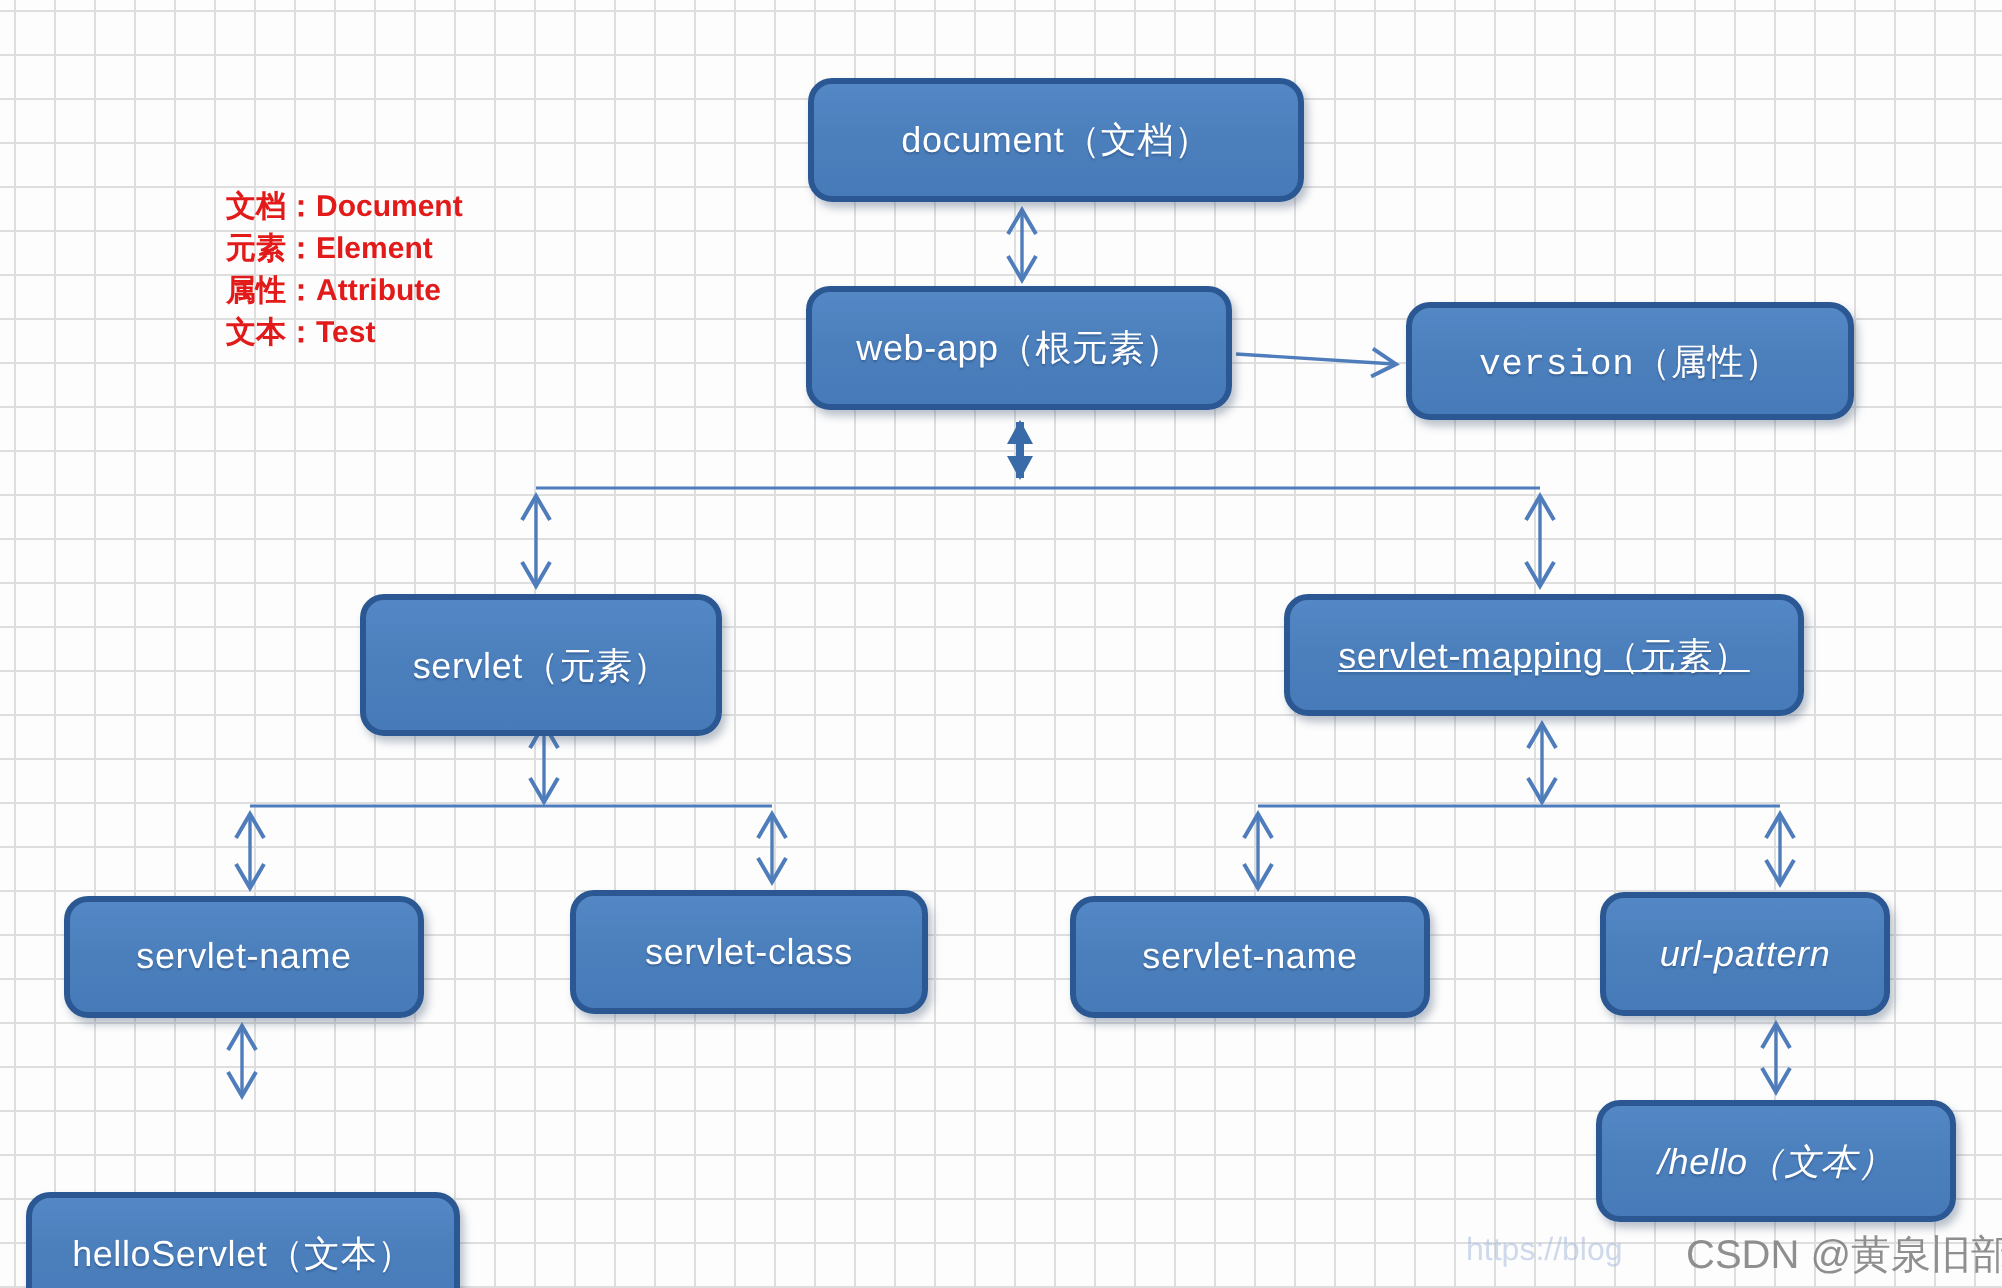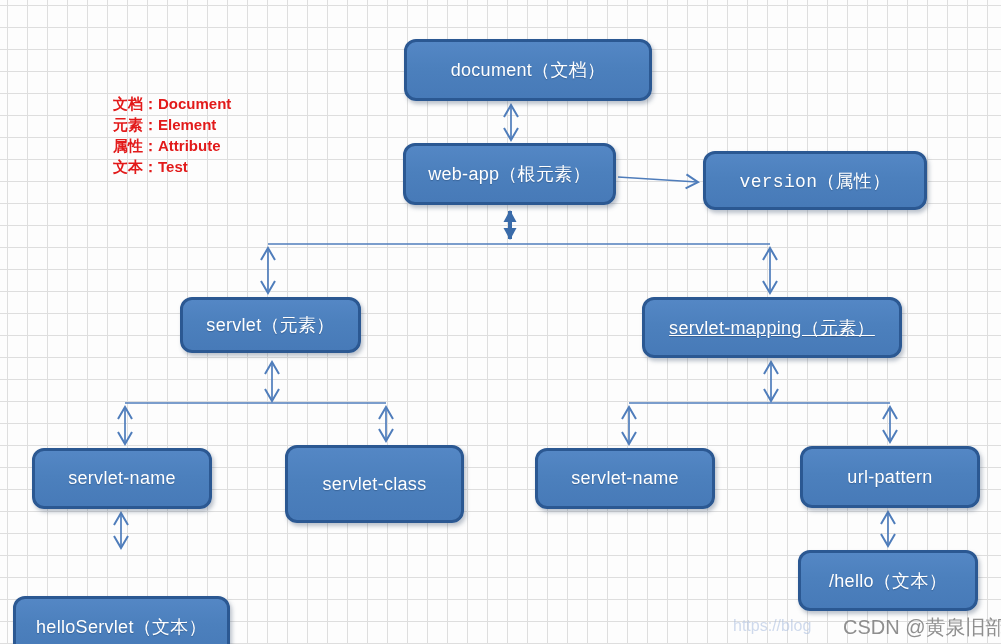--- a/index.html
+++ b/index.html
@@ -116,32 +116,32 @@
     <div>属性：Attribute</div>
     <div>文本：Test</div>
   </div>
 
   <div class="node" style="left:404px; top:39px;  width:248px; height:62px;">document（文档）</div>
 
   <div class="node" style="left:403px; top:143px; width:213px; height:62px;">web-app（根元素）</div>
 
   <div class="node" style="left:703px; top:151px; width:224px; height:59px;font-family:Liberation Mono, monospace;">version（属性）</div>
 
-  <div class="node" style="left:180px; top:297px; width:181px; height:56px;">servlet（元素）</div>
+  <div class="node" style="left:180px; top:297px; width:181px; height:71px;">servlet（元素）</div>
 
   <div class="node" style="left:642px; top:297px; width:260px; height:61px;text-decoration:underline;">servlet-mapping（元素）</div>
 
   <div class="node" style="left:32px;  top:448px; width:180px; height:61px;">servlet-name</div>
 
-  <div class="node" style="left:285px; top:445px; width:179px; height:78px;">servlet-class</div>
+  <div class="node" style="left:285px; top:445px; width:179px; height:62px;">servlet-class</div>
 
   <div class="node" style="left:535px; top:448px; width:180px; height:61px;">servlet-name</div>
 
-  <div class="node" style="left:800px; top:446px; width:180px; height:62px;">url-pattern</div>
+  <div class="node" style="left:800px; top:446px; width:145px; height:62px;font-style:italic;">url-pattern</div>
 
   <div class="node" style="left:13px;  top:552px; width:217px; height:61px;margin-top:44px;">helloServlet（文本）</div>
 
-  <div class="node" style="left:798px; top:550px; width:180px; height:61px;">/hello（文本）</div>
+  <div class="node" style="left:798px; top:550px; width:180px; height:61px;font-style:italic;">/hello（文本）</div>
 
   <span class="wm-url">https://blog</span>
   <span class="wm-credit">CSDN @黄泉旧部</span>
 
 </div>
 
 </body></html>

